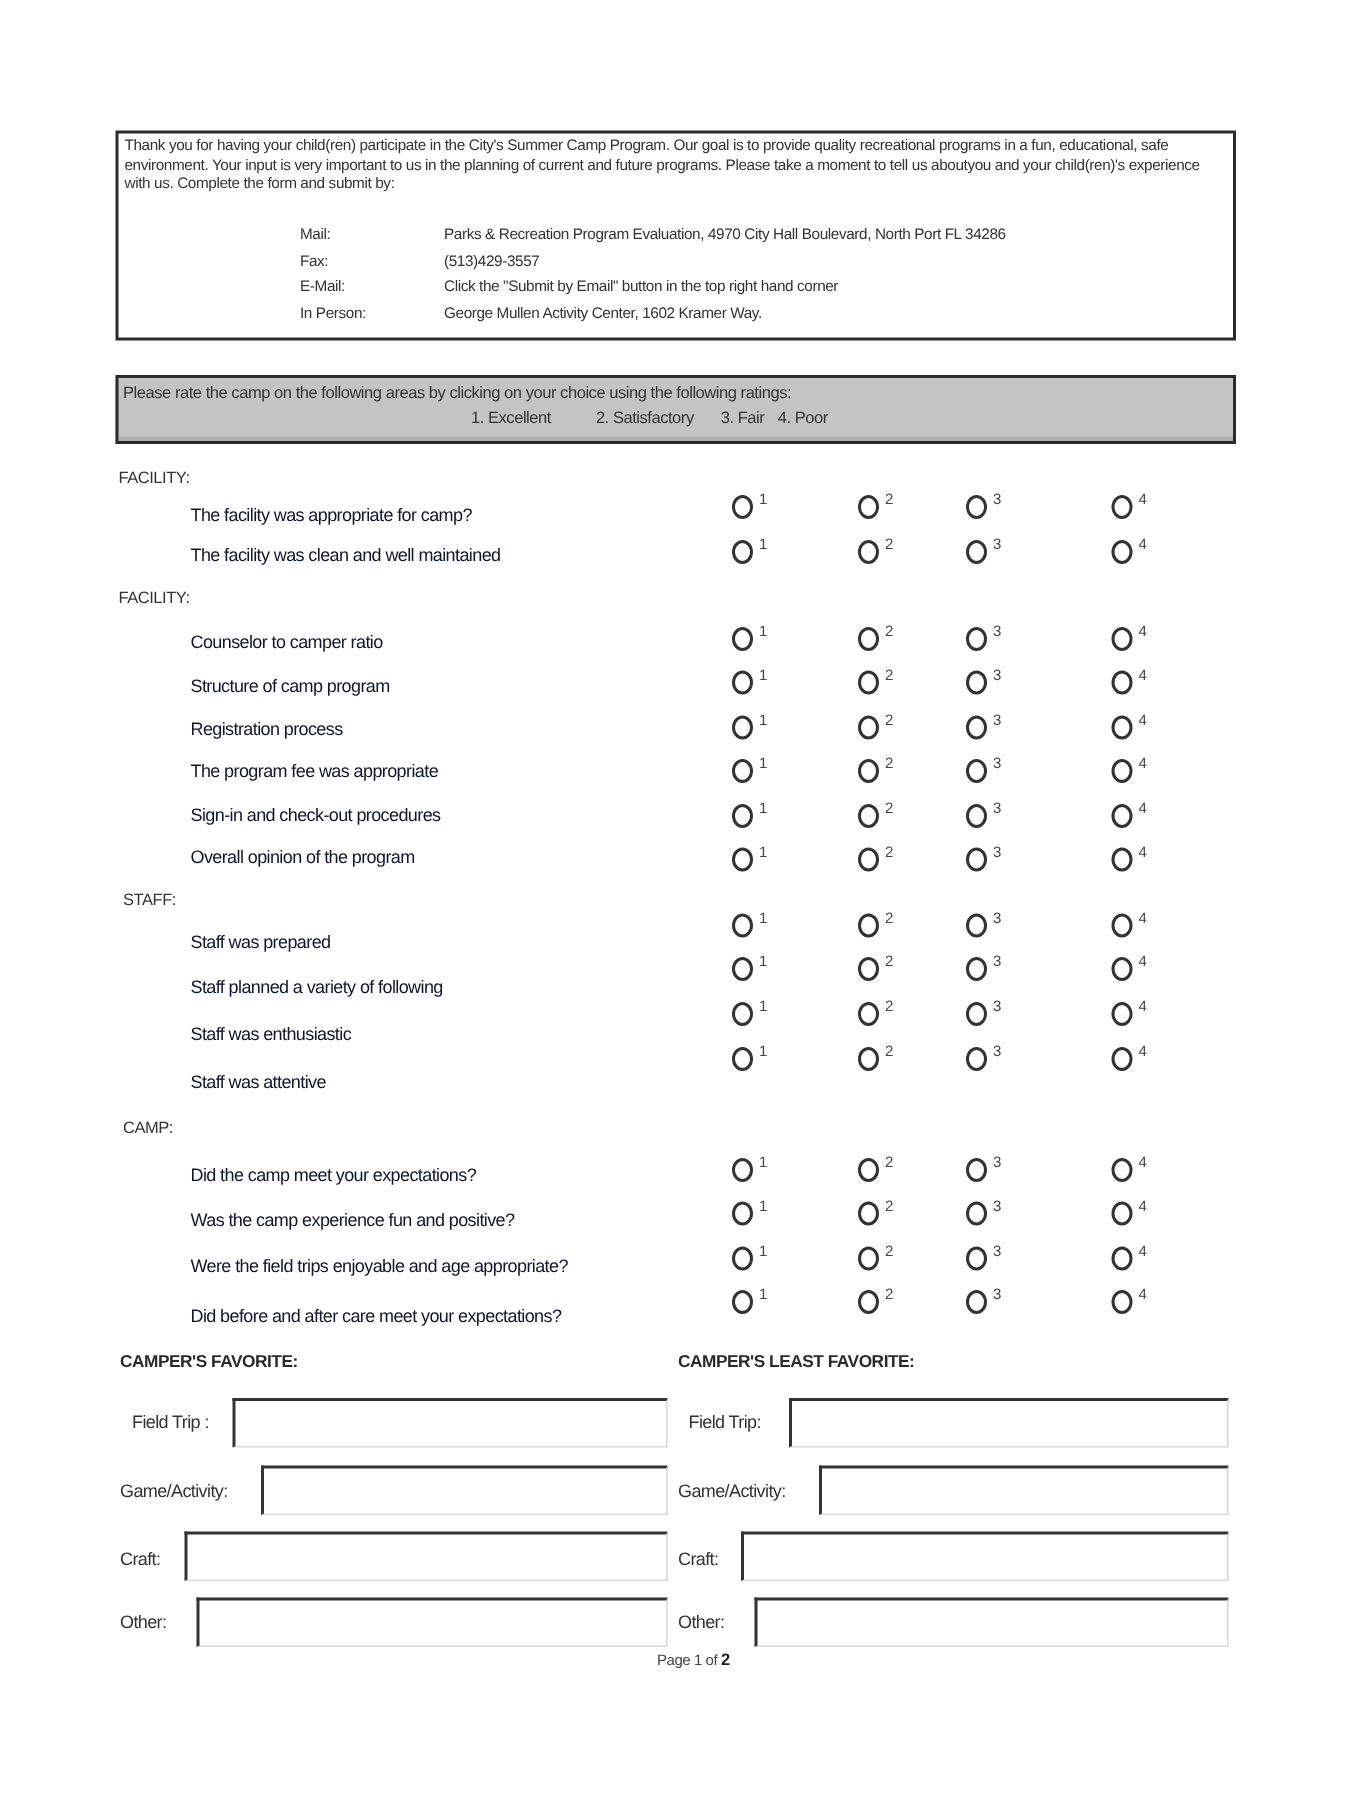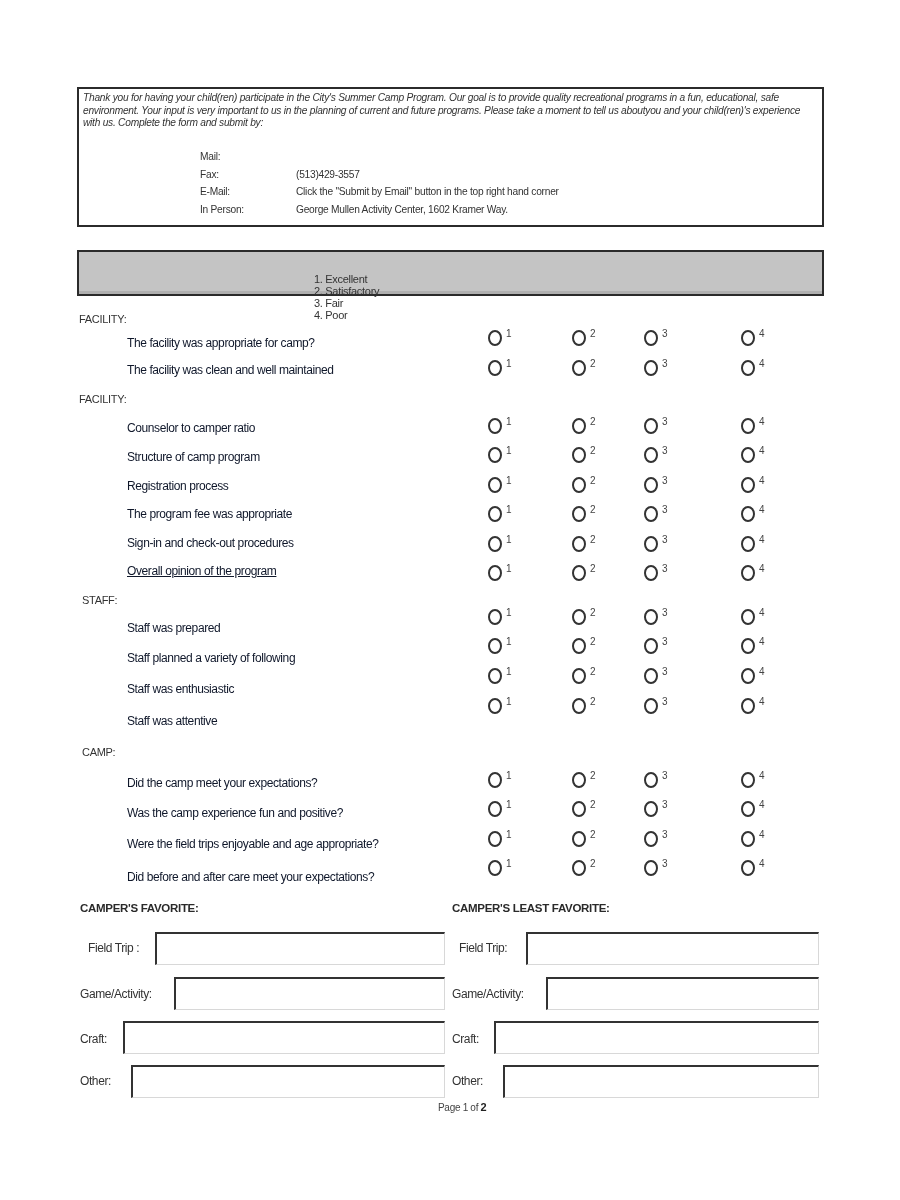--- a/index.html
+++ b/index.html
@@ -17,40 +17,40 @@
     position: absolute;
     left: 77px; top: 87px;
     width: 747px; height: 140px;
     border: 2px solid #2b2b2b;
     padding: 3px 4px;
     font-size: 10.2px;
     line-height: 12.5px;
     letter-spacing: -0.25px;
     color: #333;
   }
-  .intro-text { width: 735px; font-style: italic; }
+  .intro-text { width: 735px; }
   .contact-table { position: absolute; left: 0; top: 62px; width: 740px; }
   .contact-row { position: relative; height: 17.5px; font-size: 10.2px; }
   .contact-label { position: absolute; left: 121px; }
   .contact-value { position: absolute; left: 217px; }
 
   
   .rating-bar {
     position: absolute;
     left: 77px; top: 250px;
     width: 747px; height: 46px;
     background: #c4c4c4;
     border: 2px solid #2b2b2b;
     box-shadow: inset 0 -3px 0 #b0b0b0;
     font-size: 11px;
     letter-spacing: -0.3px;
     color: #333;
   }
   .rating-instr { position: absolute; left: 3px; top: 4px; }
-  .rating-scale { position: absolute; left: 235px; top: 21px; display: flex; flex-direction: column; }
+  .rating-scale { position: absolute; left: 235px; top: 21px; display: flex; }
   .rating-scale span { margin-right: 30px; }
   .rating-scale span:nth-child(2) { margin-right: 18px; }
   .rating-scale span:nth-child(3) { margin-right: 9px; }
 
   
   .section-label {
     position: absolute;
     font-size: 11px;
     letter-spacing: -0.3px;
     color: #333;
@@ -122,37 +122,39 @@
 </head>
 <body>
 
 <div class="page">
 
   <div class="intro-box">
     <div class="intro-text">Thank you for having your child(ren) participate in the City's Summer Camp Program. Our goal is to provide quality recreational programs in a fun, educational, safe environment. Your input is very important to us in the planning of current and future programs. Please take a moment to tell us aboutyou and your child(ren)'s experience with us. Complete the form and submit by:</div>
     <div class="contact-table">
       <div class="contact-row">
         <span class="contact-label">Mail:</span>
+        <span class="contact-value">Parks &amp; Recreation Program Evaluation, 4970 City Hall Boulevard, North Port FL 34286</span>
       </div>
       <div class="contact-row">
         <span class="contact-label">Fax:</span>
         <span class="contact-value">(513)429-3557</span>
       </div>
       <div class="contact-row">
         <span class="contact-label">E-Mail:</span>
         <span class="contact-value">Click the "Submit by Email" button in the top right hand corner</span>
       </div>
       <div class="contact-row">
         <span class="contact-label">In Person:</span>
         <span class="contact-value">George Mullen Activity Center, 1602 Kramer Way.</span>
       </div>
     </div>
   </div>
 
   <div class="rating-bar">
+    <div class="rating-instr">Please rate the camp on the following areas by clicking on your choice using the following ratings:</div>
     <div class="rating-scale">
       <span>1. Excellent</span>
       <span>2. Satisfactory</span>
       <span>3. Fair</span>
       <span>4. Poor</span>
     </div>
   </div>
 
   <div class="section-label" style="left:79px; top:313px;">FACILITY:</div>
   <div class="section-label" style="left:79px; top:393px;">FACILITY:</div>
@@ -160,21 +162,21 @@
   <div class="section-label" style="left:82px; top:746px;">CAMP:</div>
 
   <div class="question" style="top:336px;">The facility was appropriate for camp?</div>
   <div class="question" style="top:363px;">The facility was clean and well maintained</div>
 
   <div class="question" style="top:421px;">Counselor to camper ratio</div>
   <div class="question" style="top:450px;">Structure of camp program</div>
   <div class="question" style="top:479px;">Registration process</div>
   <div class="question" style="top:507px;">The program fee was appropriate</div>
   <div class="question" style="top:536px;">Sign-in and check-out procedures</div>
-  <div class="question" style="top:564px;text-decoration:underline;">Overall opinion of the program</div>
+  <div class="question" style="top:564px;">Overall opinion of the program</div>
 
   <div class="question" style="top:621px;">Staff was prepared</div>
   <div class="question" style="top:651px;">Staff planned a variety of following</div>
   <div class="question" style="top:682px;">Staff was enthusiastic</div>
   <div class="question" style="top:714px;">Staff was attentive</div>
 
   <div class="question" style="top:776px;text-align:right;">Did the camp meet your expectations?</div>
   <div class="question" style="top:806px;">Was the camp experience fun and positive?</div>
   <div class="question" style="top:837px;">Were the field trips enjoyable and age appropriate?</div>
   <div class="question" style="top:870px;">Did before and after care meet your expectations?</div>

